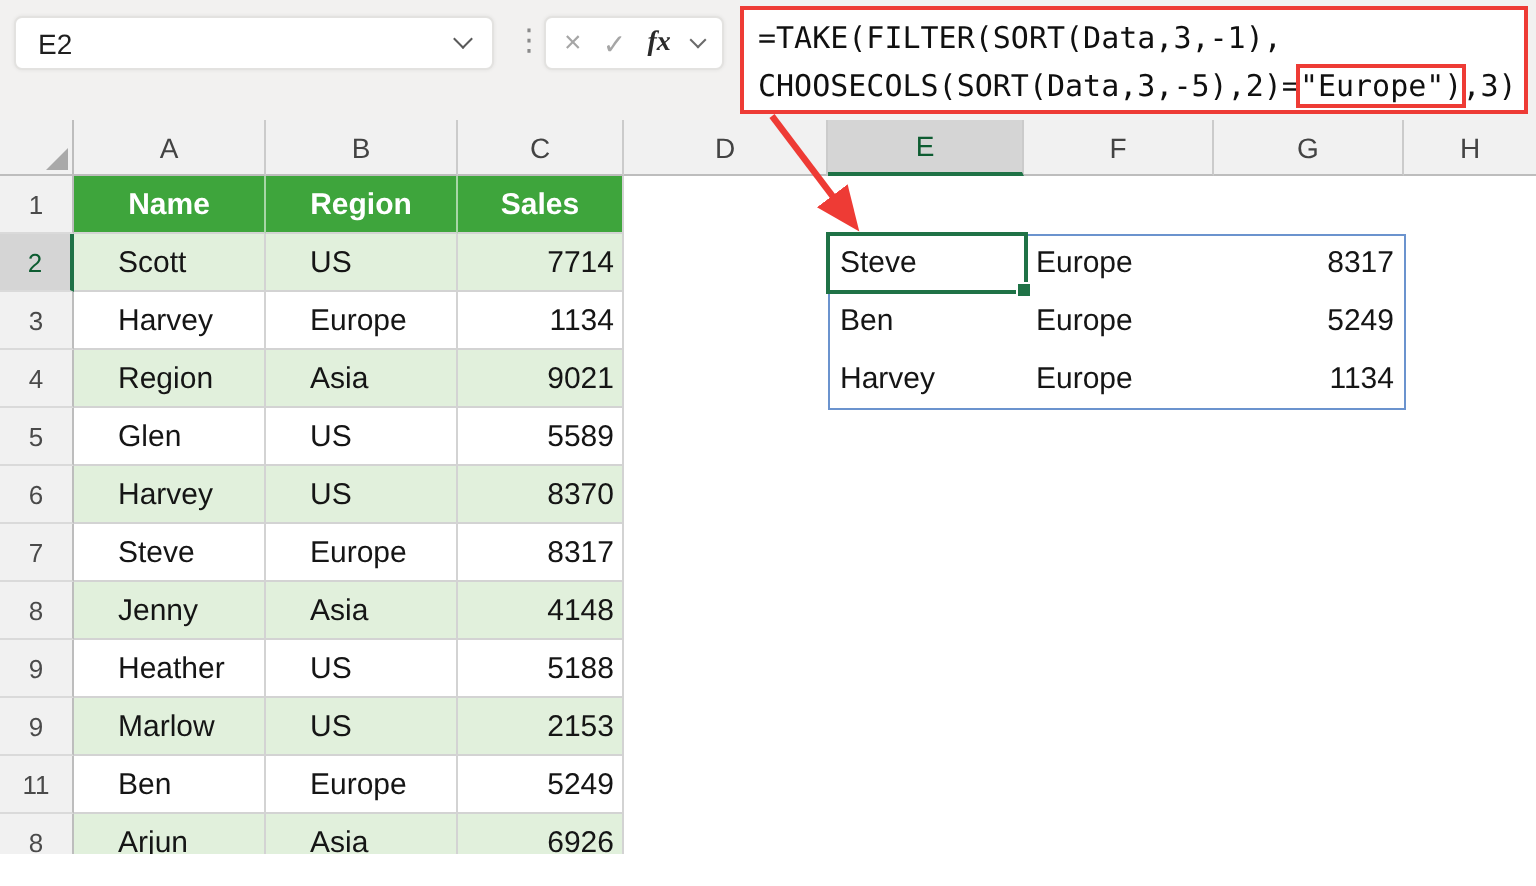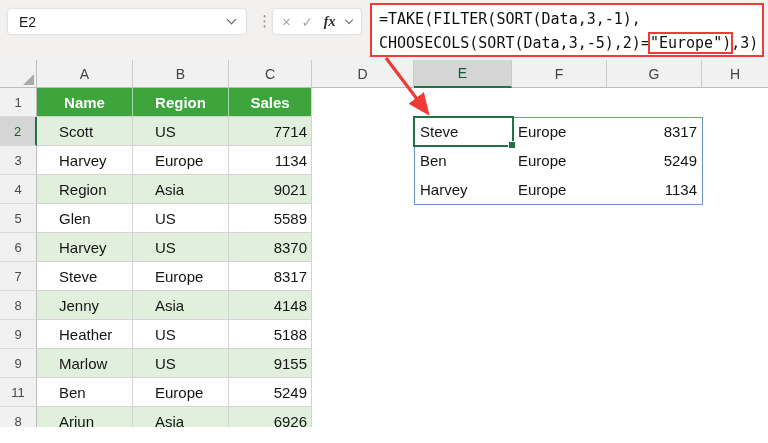--- a/index.html
+++ b/index.html
@@ -194,21 +194,21 @@
       <div class="c cA">Heather</div>
       <div class="c cB">US</div>
       <div class="c cC num">5188</div>
       <div class="rest"></div>
     </div>
 
     <div class="r">
       <div class="rh">9</div>
       <div class="c cA band">Marlow</div>
       <div class="c cB band">US</div>
-      <div class="c cC band num">9155</div>
+      <div class="c cC band num">2153</div>
       <div class="rest"></div>
     </div>
 
     <div class="r">
       <div class="rh">11</div>
       <div class="c cA">Ben</div>
       <div class="c cB">Europe</div>
       <div class="c cC num">5249</div>
       <div class="rest"></div>
     </div>

